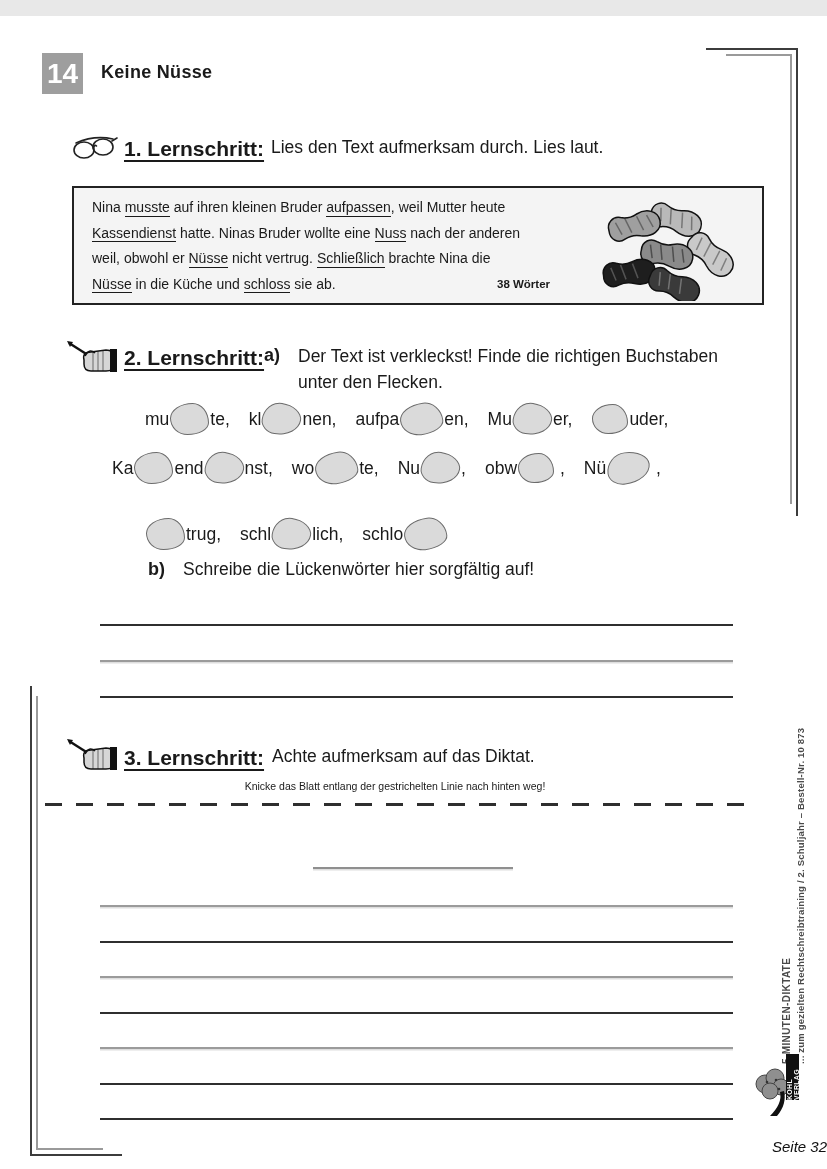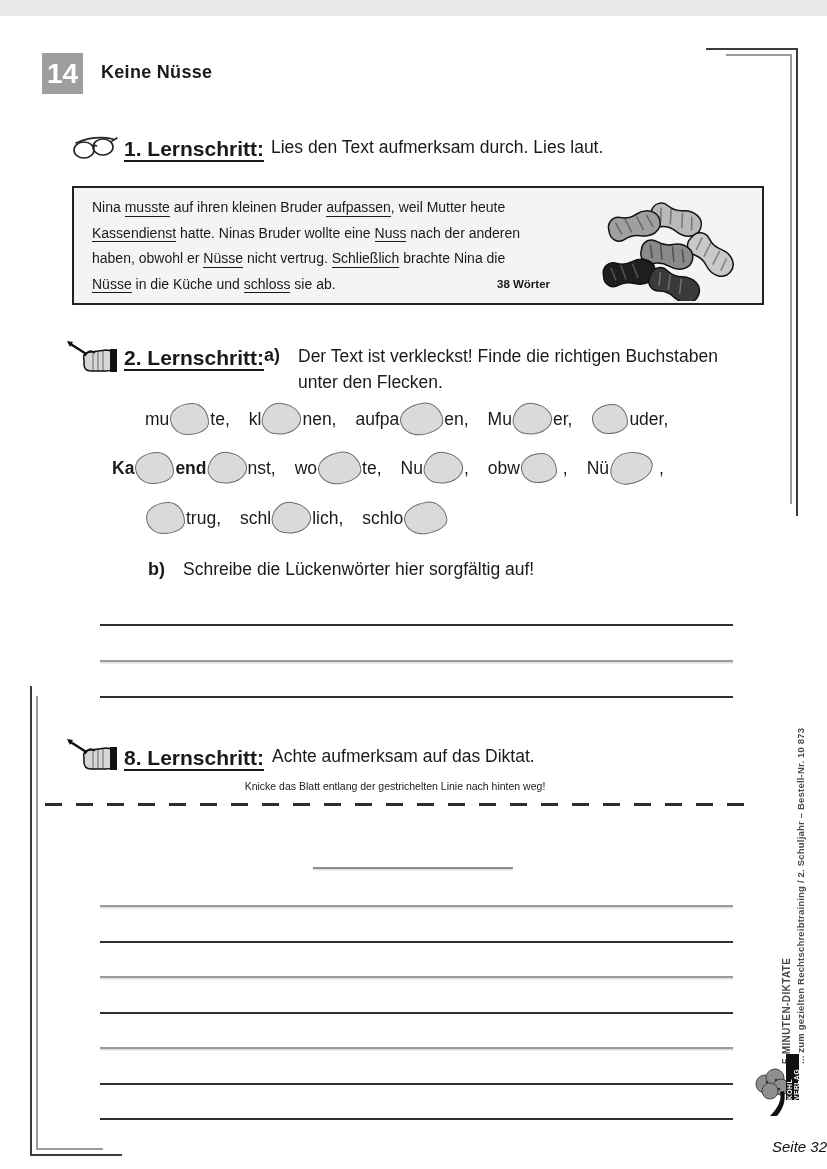--- a/index.html
+++ b/index.html
@@ -30,21 +30,21 @@
     background:#f4f4f4; border:2px solid #222; box-sizing:border-box;
   }
   .story-text{left:92px; top:179px; width:505px; font-size:14px; line-height:25.5px;}
   .story-line{white-space:nowrap;}
   .story-text .u{border-bottom:1.6px solid #1a1a1a; padding-bottom:0.5px;}
   .word-count{left:497px; top:262px; font-size:11.5px; font-weight:bold;}
 
   
   .blob-line{position:absolute; height:40px; display:flex; align-items:center; font-size:17.5px; white-space:pre;}
   .blob-item{display:inline-flex; align-items:center; margin-right:19px; white-space:pre;}
-  .blob-item.tight{margin-right:0;font-weight:bold;}
+  .blob-item.tight{margin-right:0;}
   .blob{
     display:inline-block; width:37px; height:30px; background:#dadada;
     border:1.3px solid #6b6b6b; margin:0 1px;
     border-radius:58% 42% 55% 45% / 48% 62% 38% 52%;
   }
   .blob-item:nth-child(2n) .blob{transform:rotate(9deg); border-radius:45% 55% 62% 38% / 60% 45% 55% 40%;}
   .blob-item:nth-child(3n) .blob{transform:rotate(-7deg); width:41px;}
   .blob-item:nth-child(5n) .blob{width:34px; height:28px;}
 
   
@@ -117,21 +117,21 @@
       <path d="M42 7 L47 4"></path>
     </g>
   </svg>
   <div class="abs step-label" style="left:124px; top:121px;">1. Lernschritt:</div>
   <div class="abs step-instr" style="left:271px; top:121px;">Lies den Text aufmerksam durch. Lies laut.</div>
 
   <div class="abs story-box"></div>
   <div class="abs story-text">
       <div class="story-line"><span>Nina </span><span class="u">musste</span><span> auf ihren kleinen Bruder </span><span class="u">aufpassen</span><span>, weil Mutter heute</span></div>
       <div class="story-line"><span class="u">Kassendienst</span><span> hatte. Ninas Bruder wollte eine </span><span class="u">Nuss</span><span> nach der anderen</span></div>
-      <div class="story-line"><span>haben, obwohl er </span><span class="u">Nüsse</span><span> nicht vertrug. </span><span class="u">Schließlich</span><span> brachte Nina die</span></div>
+      <div class="story-line"><span>weil, obwohl er </span><span class="u">Nüsse</span><span> nicht vertrug. </span><span class="u">Schließlich</span><span> brachte Nina die</span></div>
       <div class="story-line"><span class="u">Nüsse</span><span> in die Küche und </span><span class="u">schloss</span><span> sie ab.</span></div>
     </div>
   <div class="abs word-count">38 Wörter</div>
   <svg class="abs" style="left:596px; top:175px;" width="166" height="110" viewBox="0 0 166 110">
     <g stroke="#111" stroke-width="1.5">
       <g transform="translate(58,6) rotate(18)">
         <path fill="#b9b9b9" d="M2 15 C1 6 9 1 16 4 C21 6 27 6 32 4 C43 0 54 5 54 15 C54 25 43 30 32 26 C27 24 21 24 16 26 C9 29 1 24 2 15 Z"></path>
         <path fill="none" opacity=".4" d="M10 8 L14 21 M20 6 L24 21 M32 6 L36 21 M42 7 L46 20"></path>
       </g>
       <g transform="translate(8,26) rotate(-12)">
@@ -165,38 +165,38 @@
     <path d="M19 16 Q23 8 29 13" fill="none" stroke="#111" stroke-width="1.5"></path>
     <rect x="44" y="9" width="7" height="23" fill="#111"></rect>
   </svg>
   <div class="abs step-label" style="left:124px; top:330px;">2. Lernschritt:</div>
   <div class="abs part-label" style="left:264px; top:329px;">a)</div>
   <div class="abs step-instr" style="left:298px; top:330px;">Der Text ist verkleckst! Finde die richtigen Buchstaben</div>
   <div class="abs step-instr" style="left:298px; top:356px;">unter den Flecken.</div>
 
   <div class="blob-line" style="left:145px; top:383px;"><span class="blob-item"><span>mu</span><span class="blob"></span><span>te,</span></span><span class="blob-item"><span>kl</span><span class="blob"></span><span>nen,</span></span><span class="blob-item"><span>aufpa</span><span class="blob"></span><span>en,</span></span><span class="blob-item"><span>Mu</span><span class="blob"></span><span>er,</span></span><span class="blob-item"><span></span><span class="blob"></span><span>uder,</span></span></div>
   <div class="blob-line" style="left:112px; top:432px;"><span class="blob-item tight"><span>Ka</span><span class="blob"></span><span>end</span></span><span class="blob-item"><span></span><span class="blob"></span><span>nst,</span></span><span class="blob-item"><span>wo</span><span class="blob"></span><span>te,</span></span><span class="blob-item"><span>Nu</span><span class="blob"></span><span>,</span></span><span class="blob-item"><span>obw</span><span class="blob"></span><span> ,</span></span><span class="blob-item"><span>Nü</span><span class="blob"></span><span> ,</span></span></div>
-  <div class="blob-line" style="left:145px; top:482px;"><span class="blob-item"><span></span><span class="blob"></span><span>trug,</span></span><span class="blob-item"><span>schl</span><span class="blob"></span><span>lich,</span></span><span class="blob-item"><span>schlo</span><span class="blob"></span><span></span></span></div>
+  <div class="blob-line" style="left:145px; top:498px;"><span class="blob-item"><span></span><span class="blob"></span><span>trug,</span></span><span class="blob-item"><span>schl</span><span class="blob"></span><span>lich,</span></span><span class="blob-item"><span>schlo</span><span class="blob"></span><span></span></span></div>
 
   <div class="abs part-label" style="left:148px; top:543px;">b)</div>
   <div class="abs step-instr" style="left:183px; top:543px;">Schreibe die Lückenwörter hier sorgfältig auf!</div>
 
   <div class="wline dark" style="top:608px;"></div>
   <div class="wline gray" style="top:644px;"></div>
   <div class="wline dark" style="top:680px;"></div>
 
   <svg class="abs" style="left:66px; top:722px;" width="52" height="34" viewBox="0 0 52 34">
     <path d="M3 3 L25 17" stroke="#111" stroke-width="2.4" fill="none"></path>
     <path d="M1 1 L7 2 L4 7 Z" fill="#111"></path>
     <path d="M18 20 Q16 12 25 12 L40 10 Q48 10 48 18 L48 25 Q48 31 40 31 L25 31 Q18 31 18 24 Z" fill="#d6d6d6" stroke="#111" stroke-width="1.5"></path>
     <path d="M27 12 L27 31 M32 11.5 L32 31 M37 11 L37 31" stroke="#111" stroke-width="1" opacity=".55" fill="none"></path>
     <path d="M19 16 Q23 8 29 13" fill="none" stroke="#111" stroke-width="1.5"></path>
     <rect x="44" y="9" width="7" height="23" fill="#111"></rect>
   </svg>
-  <div class="abs step-label" style="left:124px; top:730px;">8. Lernschritt:</div>
+  <div class="abs step-label" style="left:124px; top:730px;">3. Lernschritt:</div>
   <div class="abs step-instr" style="left:272px; top:730px;">Achte aufmerksam auf das Diktat.</div>
 
   <div class="abs fold-note">Knicke das Blatt entlang der gestrichelten Linie nach hinten weg!</div>
   <div class="abs dashed-line"></div>
 
   <div class="title-line"></div>
   <div class="wline gray" style="top:889px;"></div>
   <div class="wline dark" style="top:925px;"></div>
   <div class="wline gray" style="top:960px;"></div>
   <div class="wline dark" style="top:996px;"></div>

